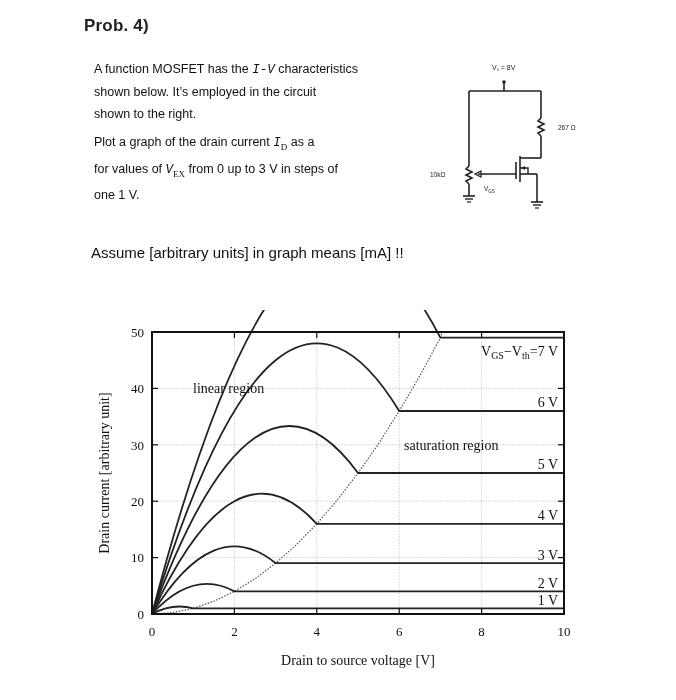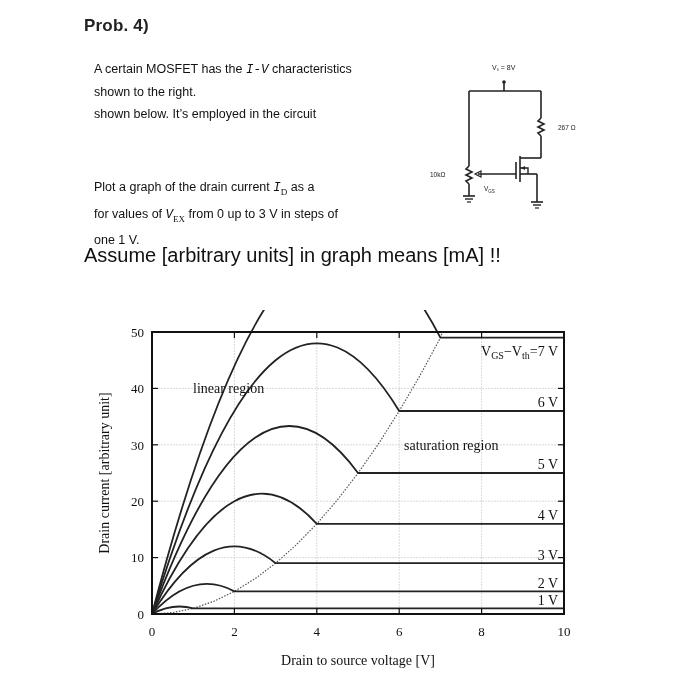--- a/index.html
+++ b/index.html
@@ -1,39 +1,39 @@
 <!DOCTYPE html>
 <html><head>
 <meta charset="utf-8">
 <style>
   html, body { margin:0; padding:0; background:#ffffff; }
   body { width:676px; height:700px; position:relative; overflow:hidden; font-family:"Liberation Sans", sans-serif; color:#111; }
   .page { position:absolute; left:0; top:0; width:676px; height:520px; background:#fff; }
   .title { position:absolute; left:84px; top:16px; font-size:17px; font-weight:bold; color:#222; letter-spacing:0.2px; }
   .para { position:absolute; left:94px; font-size:12.5px; line-height:22px; color:#111; width:320px; }
   .p1 { top:58px; }
-  .p2 { top:131px;margin-top:45px; }
-  .assume { position:absolute; left:84px; top:244px; font-size:20px; color:#111; }
+  .p2 { top:131px; }
+  .assume { position:absolute; left:91px; top:244px; font-size:15px; color:#111; }
   i.math { font-family:Liberation Mono, monospace; font-style:italic; }
   sub.s { font-size:9px; font-family:"Liberation Serif", serif; font-style:normal; }
   .circuit { position:absolute; left:420px; top:50px; }
   .chart { position:absolute; left:80px; top:310px; }
   .serif { font-family:"Liberation Serif", serif; }
 </style>
 </head>
 <body>
 
 <div class="page">
 
   <div class="title">Prob. 4)</div>
 
   <div class="para p1">
-    <div><span>A certain MOSFET has the </span><i class="math">I-V</i><span> characteristics</span></div>
+    <div><span>A function MOSFET has the </span><i class="math">I-V</i><span> characteristics</span></div>
+    <div>shown below.  It’s employed in the circuit</div>
     <div>shown to the right.</div>
-    <div>shown below.  It’s employed in the circuit</div>
   </div>
 
   <div class="para p2">
     <div><span>Plot a graph of the drain current </span><i class="math">I</i><sub class="s">D</sub><span> as a</span></div>
     <div><span>for values of </span><i class="math">V</i><sub class="s">EX</sub><span> from 0 up to 3 V in steps of</span></div>
     <div>one 1 V.</div>
   </div>
 
   <div class="assume">Assume [arbitrary units] in graph means [mA] !!</div>
 

